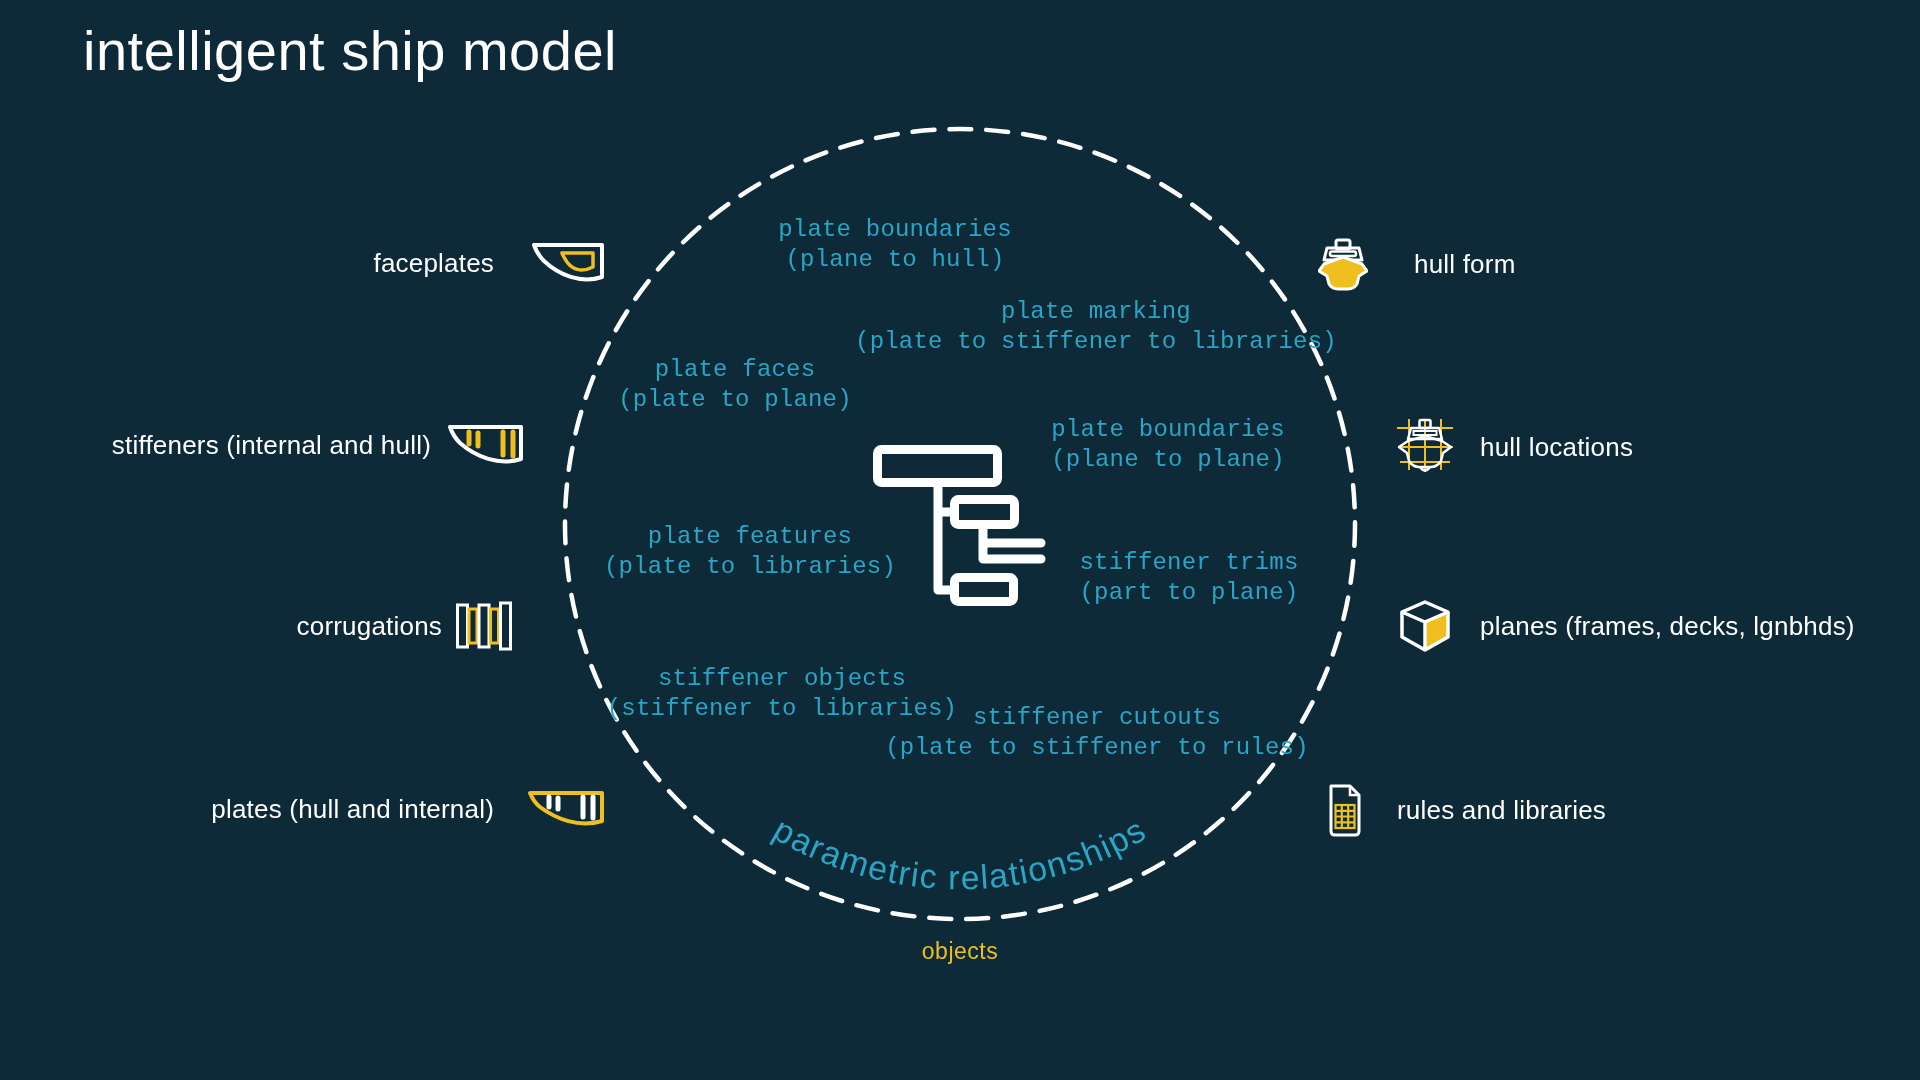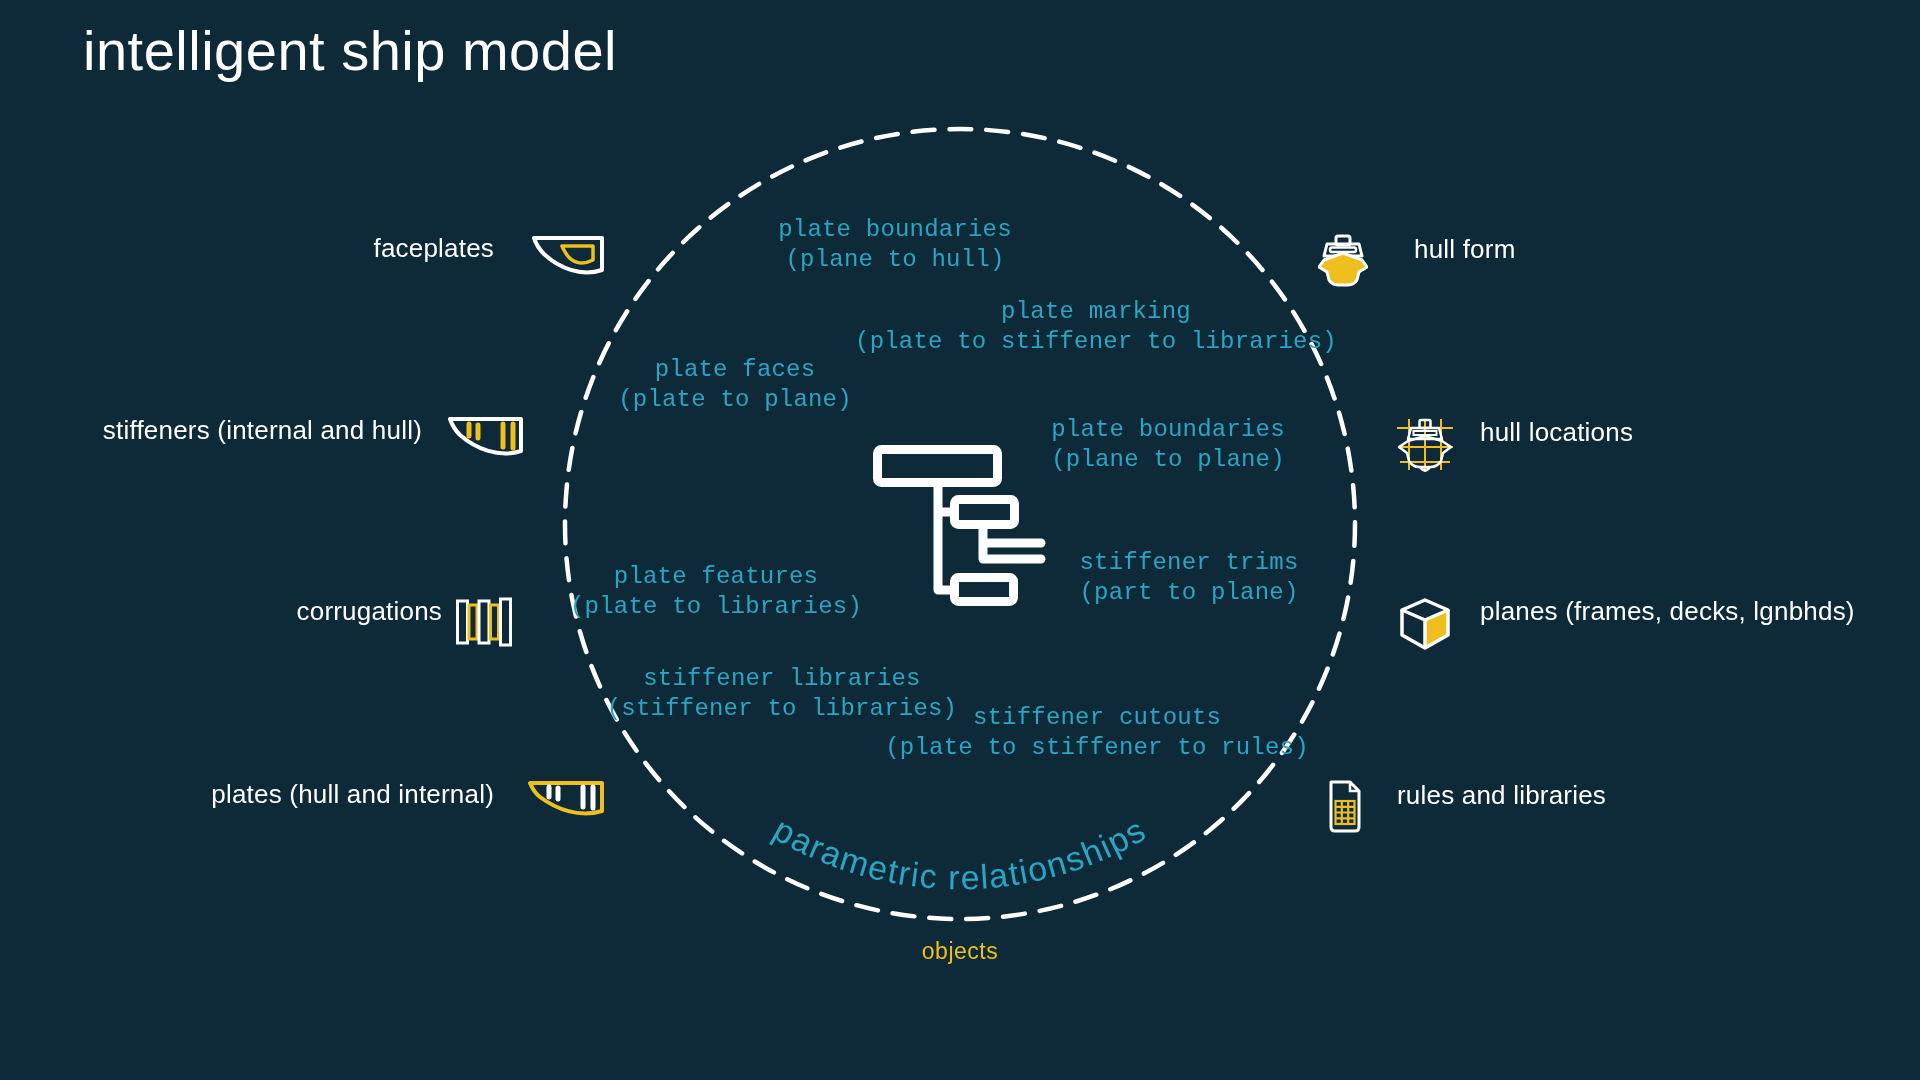--- a/index.html
+++ b/index.html
@@ -5,21 +5,21 @@
   html,body{margin:0;padding:0;background:#0e2a38;}
   .stage{
     position:relative;width:1920px;height:1080px;background:#0e2a38;
     font-family:"Liberation Sans",sans-serif;overflow:hidden;color:#ffffff;padding-left:12px;
   }
   .title{
     position:absolute;left:83px;top:20px;font-size:56px;line-height:1.1;
     color:#ffffff;letter-spacing:0.5px;white-space:nowrap;
   }
   .svg-layer{position:absolute;left:0;top:0;width:1920px;height:1080px;}
-  .obj-row{position:absolute;display:flex;height:60px;white-space:nowrap;}
+  .obj-row{position:absolute;display:flex;align-items:center;height:60px;white-space:nowrap;}
   .obj-row svg{flex:none;display:block;}
   .obj-label{font-size:26px;color:#ffffff;letter-spacing:0.2px;}
   .rel{
     position:absolute;transform:translateX(-50%);text-align:center;
     font-size:24px;line-height:30px;color:#2aa6c4;white-space:nowrap;letter-spacing:0.2px;
   }
   .rel span{display:block;font-family:Liberation Mono, monospace;}
   .caption-objects{
     position:absolute;left:960px;top:938px;transform:translateX(-50%);
     font-size:23px;color:#eebf1e;letter-spacing:0.5px;
@@ -49,21 +49,21 @@
   </svg>
 
   <div class="obj-row left" style="right:1327px;top:233px;gap:37px;">
     <span class="obj-label">faceplates</span>
     <svg width="74" height="46" viewBox="0 0 74 46">
       <path d="M3,5 H71 V37 C50,44 28,35 13,21 C8,16 5,11 3,5 Z" fill="none" stroke="#ffffff" stroke-width="4" stroke-linejoin="round"></path>
       <path d="M31,13 H62 V27 C50,33 41,29 36,22 C34,19 32,16 31,13 Z" fill="none" stroke="#eebf1e" stroke-width="3.5" stroke-linejoin="round"></path>
     </svg>
   </div>
 
-  <div class="obj-row left" style="right:1408px;top:415px;gap:25px;">
+  <div class="obj-row left" style="right:1408px;top:415px;gap:16px;">
     <span class="obj-label">stiffeners (internal and hull)</span>
     <svg width="77" height="44" viewBox="0 0 77 44">
       <path d="M3,4 H74 V36 C52,43 29,34 13,20 C8,15 5,10 3,4 Z" fill="none" stroke="#ffffff" stroke-width="4" stroke-linejoin="round"></path>
       <path d="M22,9 V21 M31,10 V23 M56,9 V32 M66,9 V33" stroke="#eebf1e" stroke-width="5" stroke-linecap="round"></path>
     </svg>
   </div>
 
   <div class="obj-row left" style="right:1420px;top:596px;gap:14px;">
     <span class="obj-label">corrugations</span>
     <svg width="56" height="52" viewBox="0 0 56 52">
@@ -135,30 +135,30 @@
     <span>(plate to stiffener to libraries)</span>
   </div>
   <div class="rel" style="left:735px;top:355px;">
     <span>plate faces</span>
     <span>(plate to plane)</span>
   </div>
   <div class="rel" style="left:1168px;top:415px;">
     <span>plate boundaries</span>
     <span>(plane to plane)</span>
   </div>
-  <div class="rel" style="left:716px;top:522px;margin-top:40px;">
+  <div class="rel" style="left:750px;top:522px;">
     <span>plate features</span>
     <span>(plate to libraries)</span>
   </div>
   <div class="rel" style="left:1189px;top:548px;">
     <span>stiffener trims</span>
     <span>(part to plane)</span>
   </div>
   <div class="rel" style="left:782px;top:664px;">
-    <span>stiffener libraries</span>
+    <span>stiffener objects</span>
     <span>(stiffener to libraries)</span>
   </div>
   <div class="rel" style="left:1097px;top:703px;">
     <span>stiffener cutouts</span>
     <span>(plate to stiffener to rules)</span>
   </div>
 
   <div class="caption-objects">objects</div>
 
 </div>

